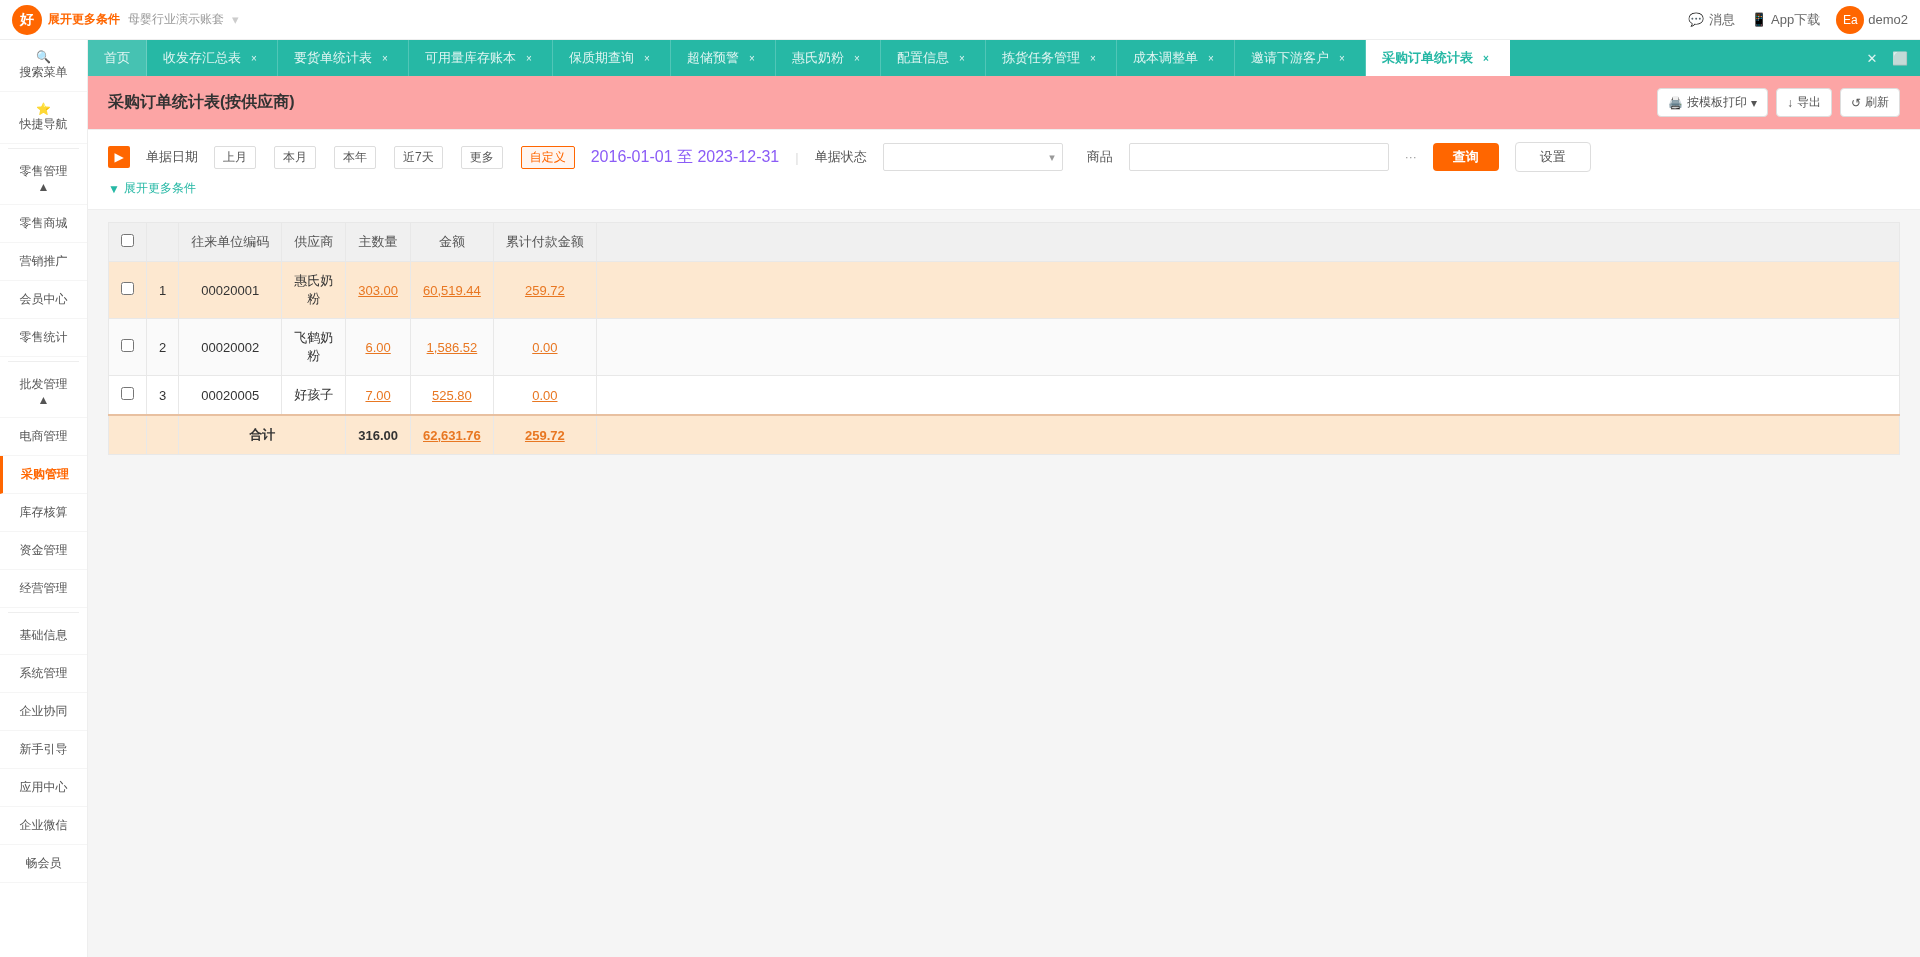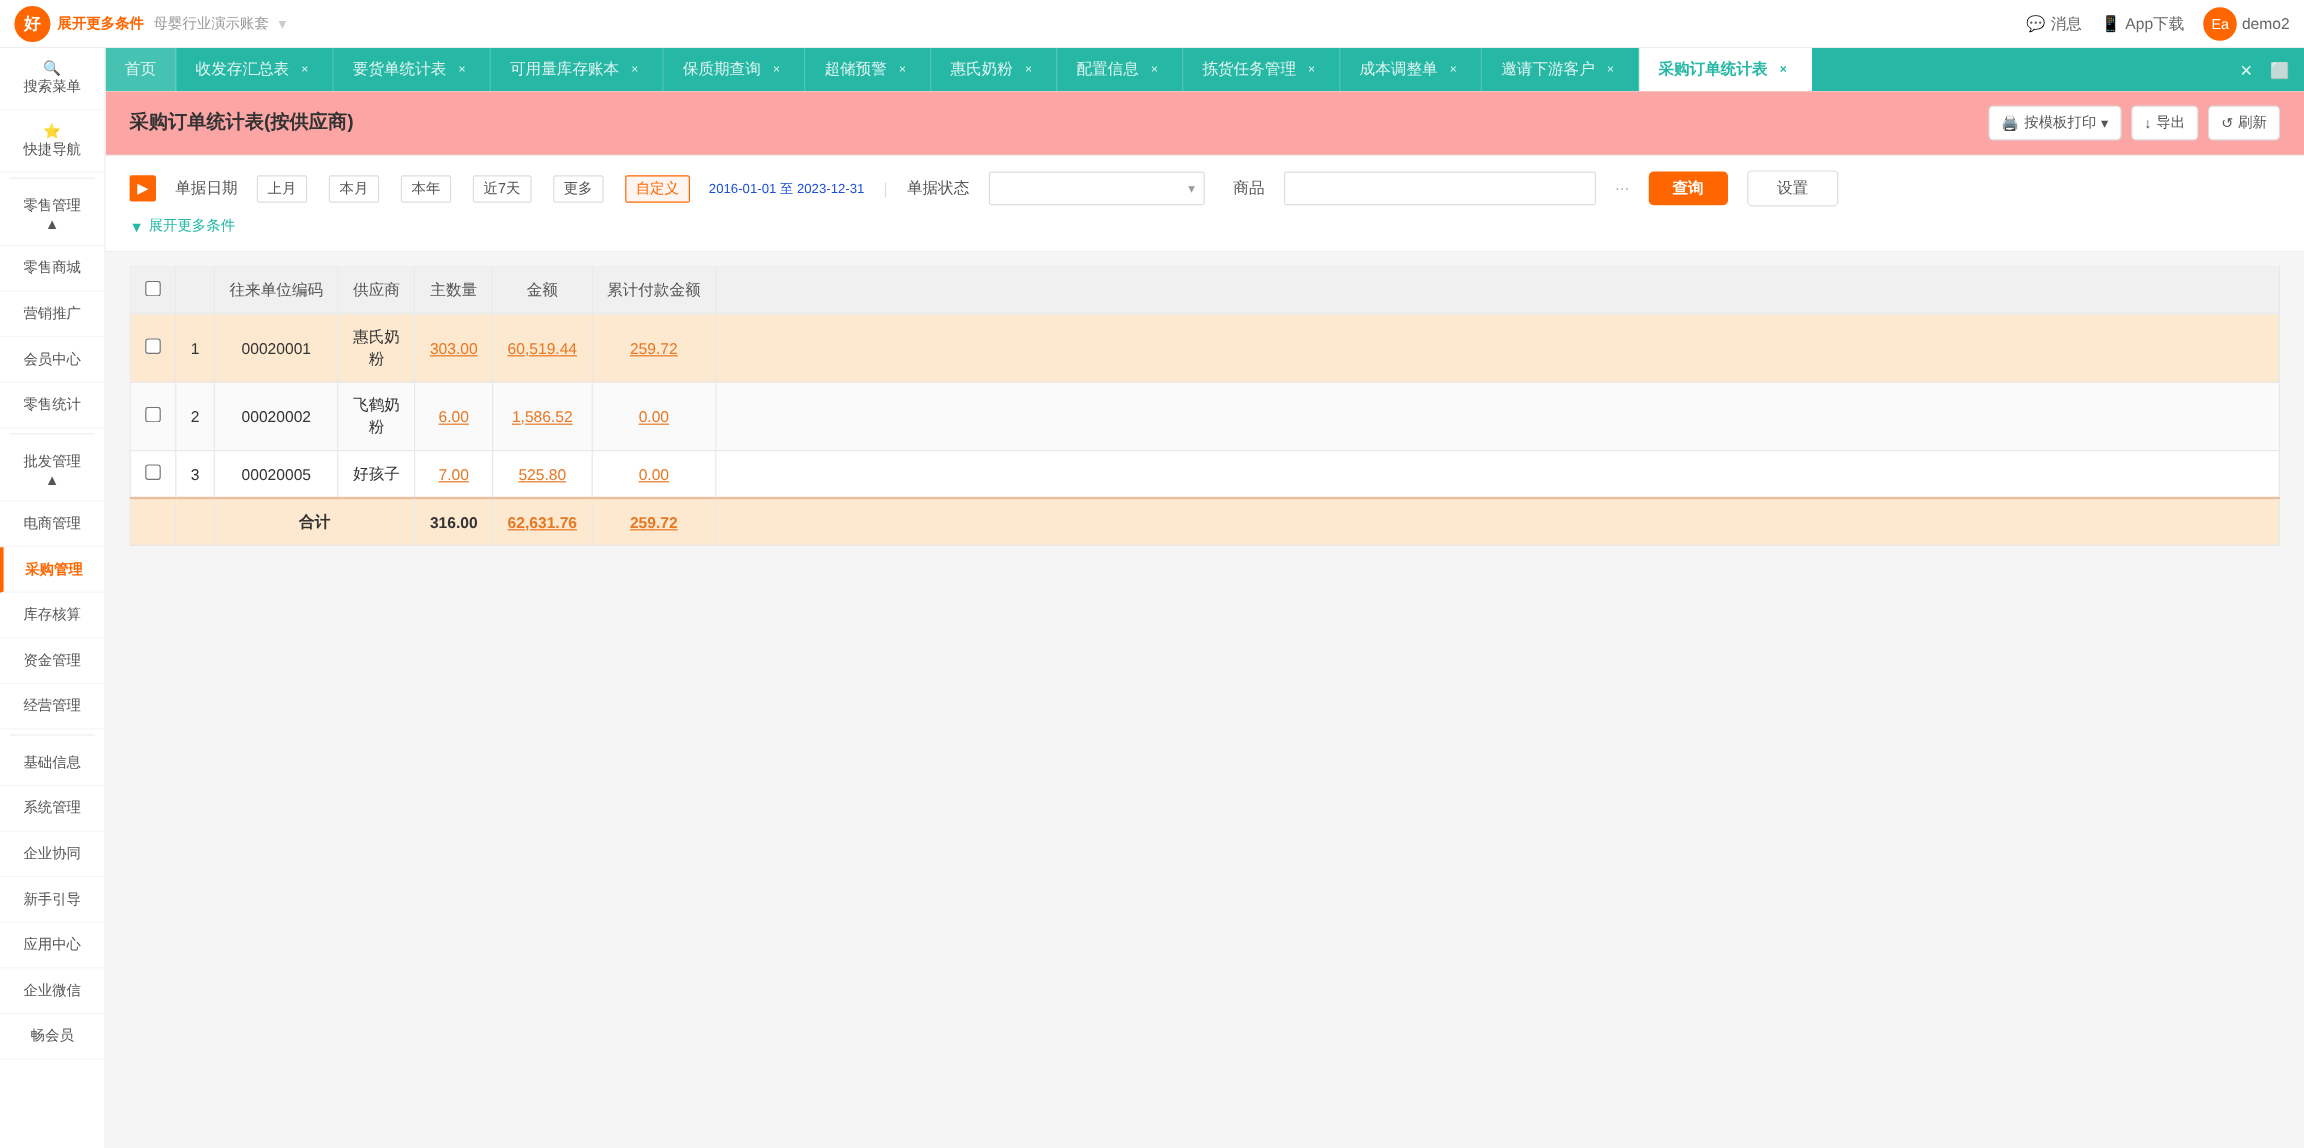--- a/index.html
+++ b/index.html
@@ -47,21 +47,21 @@
     .btn-refresh { display: flex; align-items: center; gap: 4px; padding: 5px 10px; border: 1px solid #ddd; border-radius: 4px; cursor: pointer; background: #fff; color: #555; font-size: 12px; }
 
     
     .filter-area { background: #fff; padding: 12px 20px; border-bottom: 1px solid #eee; flex-shrink: 0; }
     .filter-row { display: flex; align-items: center; gap: 16px; flex-wrap: wrap; }
     .filter-toggle { width: 22px; height: 22px; background: #ff6600; border-radius: 2px; display: flex; align-items: center; justify-content: center; cursor: pointer; color: white; font-size: 12px; flex-shrink: 0; }
     .filter-label { color: #555; font-size: 13px; white-space: nowrap; flex-shrink: 0; }
     .date-shortcuts { display: flex; gap: 18px; align-items: center; }
     .date-btn { padding: 2px 8px; border: 1px solid #ddd; border-radius: 2px; cursor: pointer; font-size: 12px; color: #555; background: #fff; }
     .date-custom { padding: 2px 8px; border: 1px solid #ff6600; border-radius: 2px; cursor: pointer; font-size: 12px; color: #ff6600; background: #fff5f0; }
-    .date-range { color: #1d4ed8; font-size: 11px; }
+    .date-range { color: #8b5cf6; font-size: 16px; }
     .filter-divider { color: #ddd; }
     .filter-input { height: 28px; border: 1px solid #ddd; border-radius: 2px; padding: 0 8px; font-size: 12px; color: #555; background: #fff; min-width: 180px; }
     .filter-select-box { height: 28px; border: 1px solid #ddd; border-radius: 2px; padding: 0 24px 0 8px; font-size: 12px; color: #555; background: #fff; min-width: 180px; appearance: none; position: relative; }
     .select-wrapper { position: relative; display: inline-block; }
     .select-wrapper::after { content: '▾'; position: absolute; right: 8px; top: 50%; transform: translateY(-50%); color: #999; pointer-events: none; font-size: 11px; }
     .filter-more-icon { color: #999; font-size: 12px; cursor: pointer; }
     .btn-search { padding: 5px 20px; background: #ff6600; border: none; border-radius: 4px; color: white; font-size: 13px; cursor: pointer; font-weight: bold; font-family: Liberation Serif, serif; }
     .btn-settings { padding: 5px 24px; background: #fff; border: 1px solid #ddd; border-radius: 4px; color: #555; font-size: 13px; cursor: pointer; }
     .expand-btn { display: flex; align-items: center; gap: 4px; color: #26b8a5; font-size: 12px; cursor: pointer; margin-top: 8px; }
 

